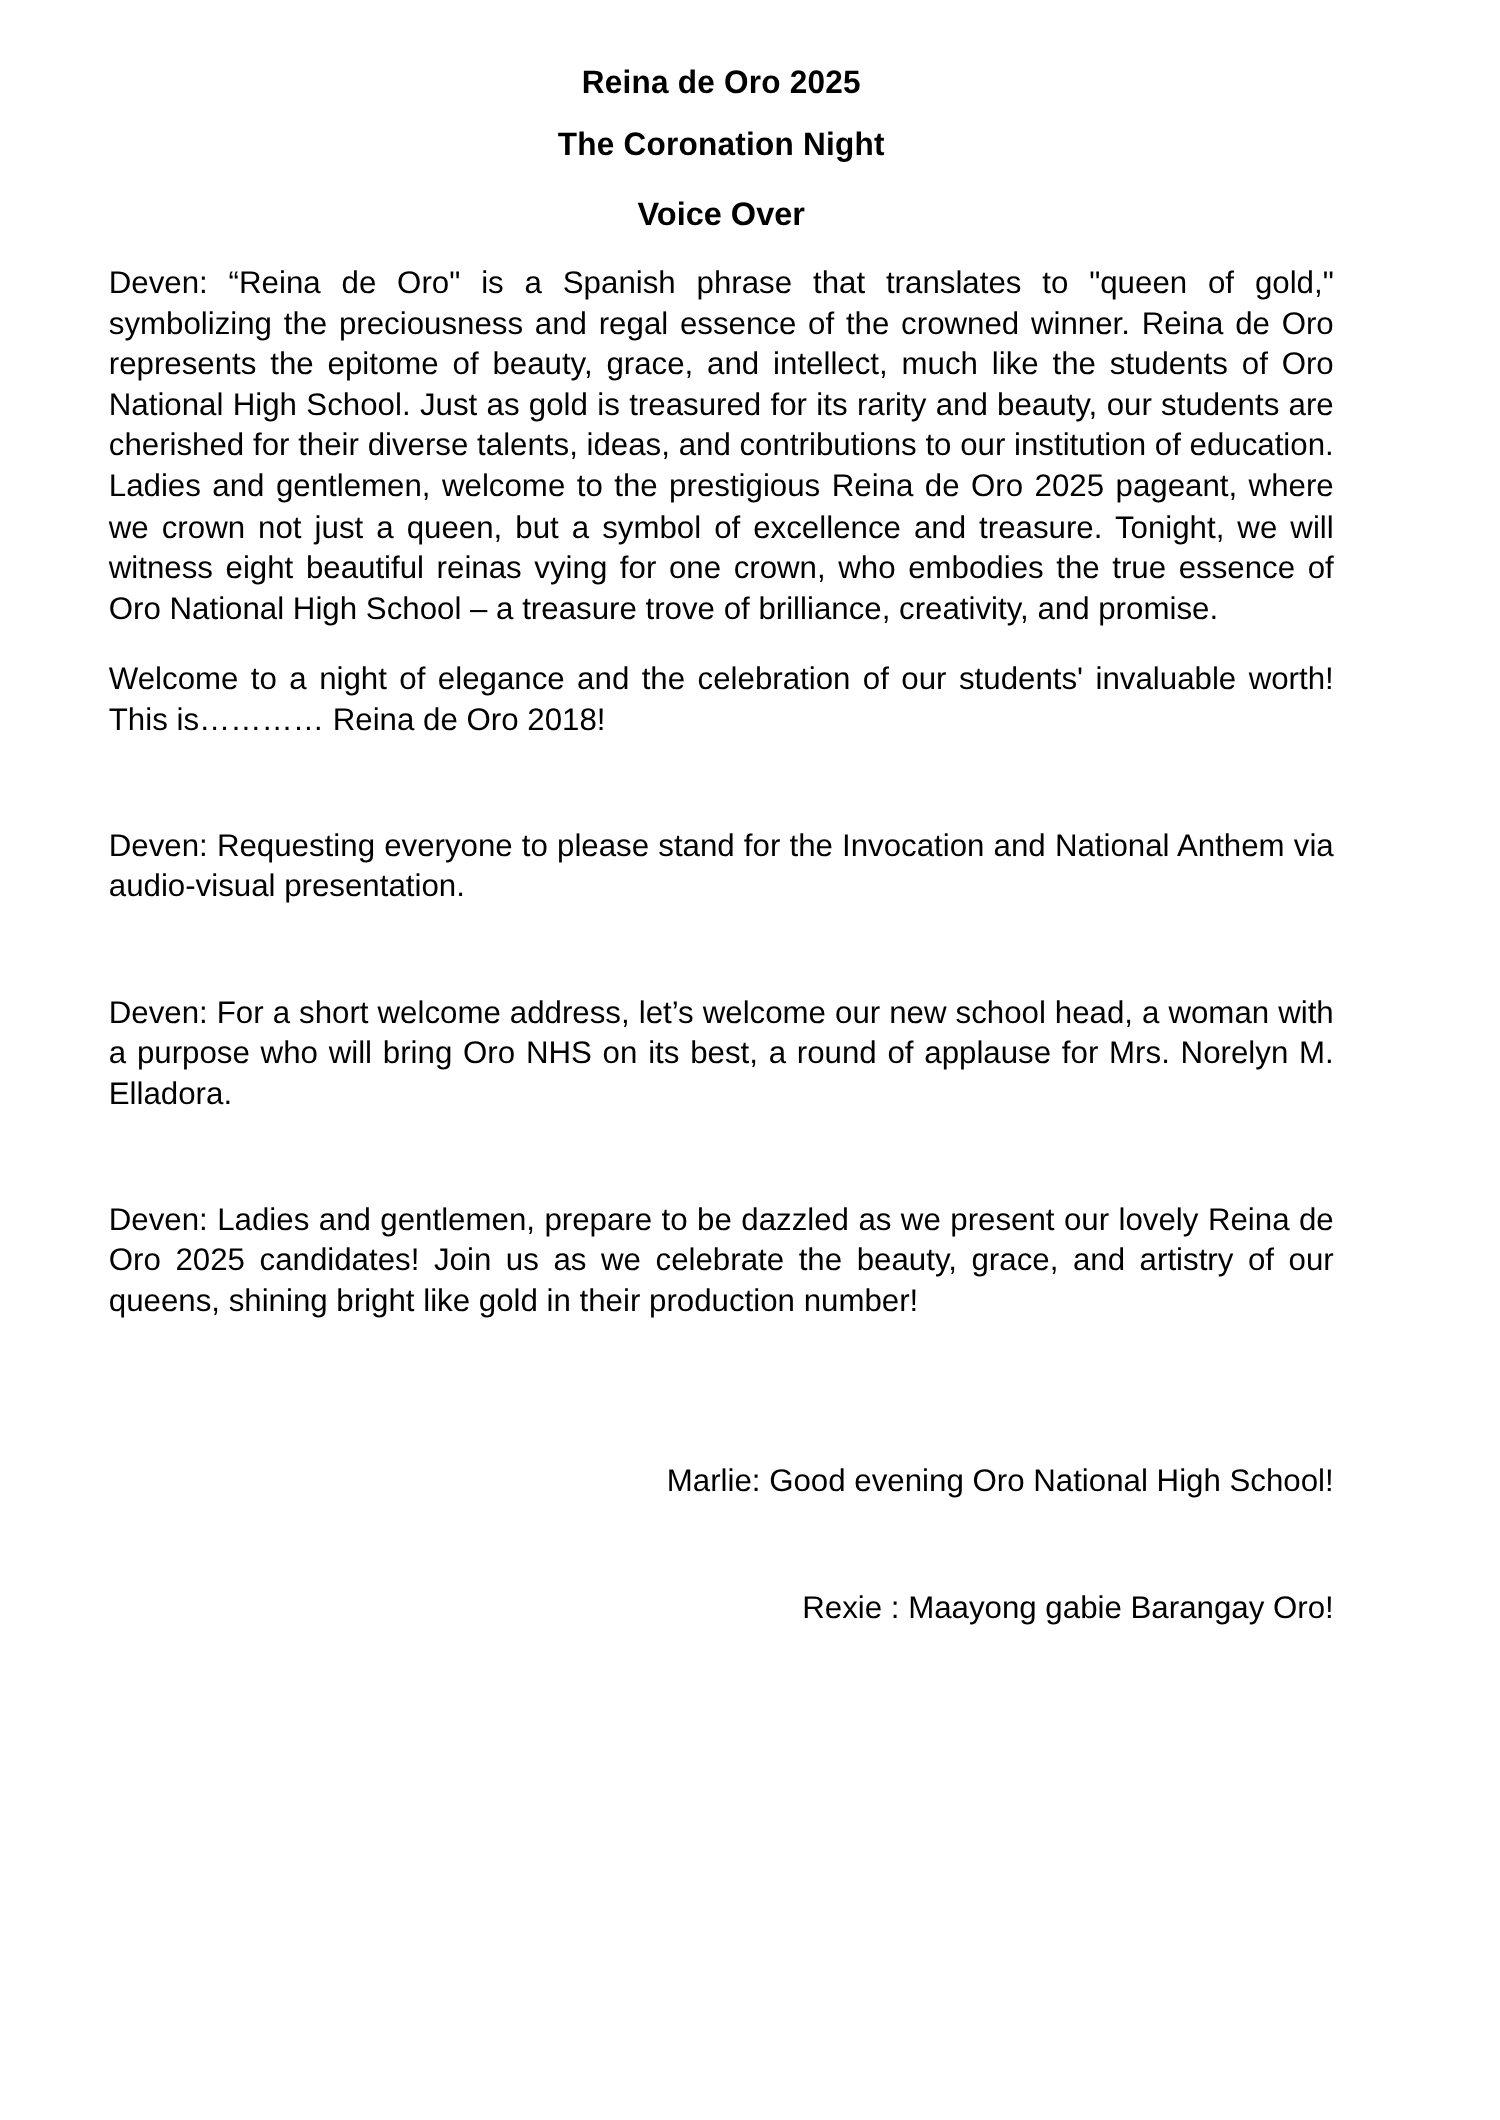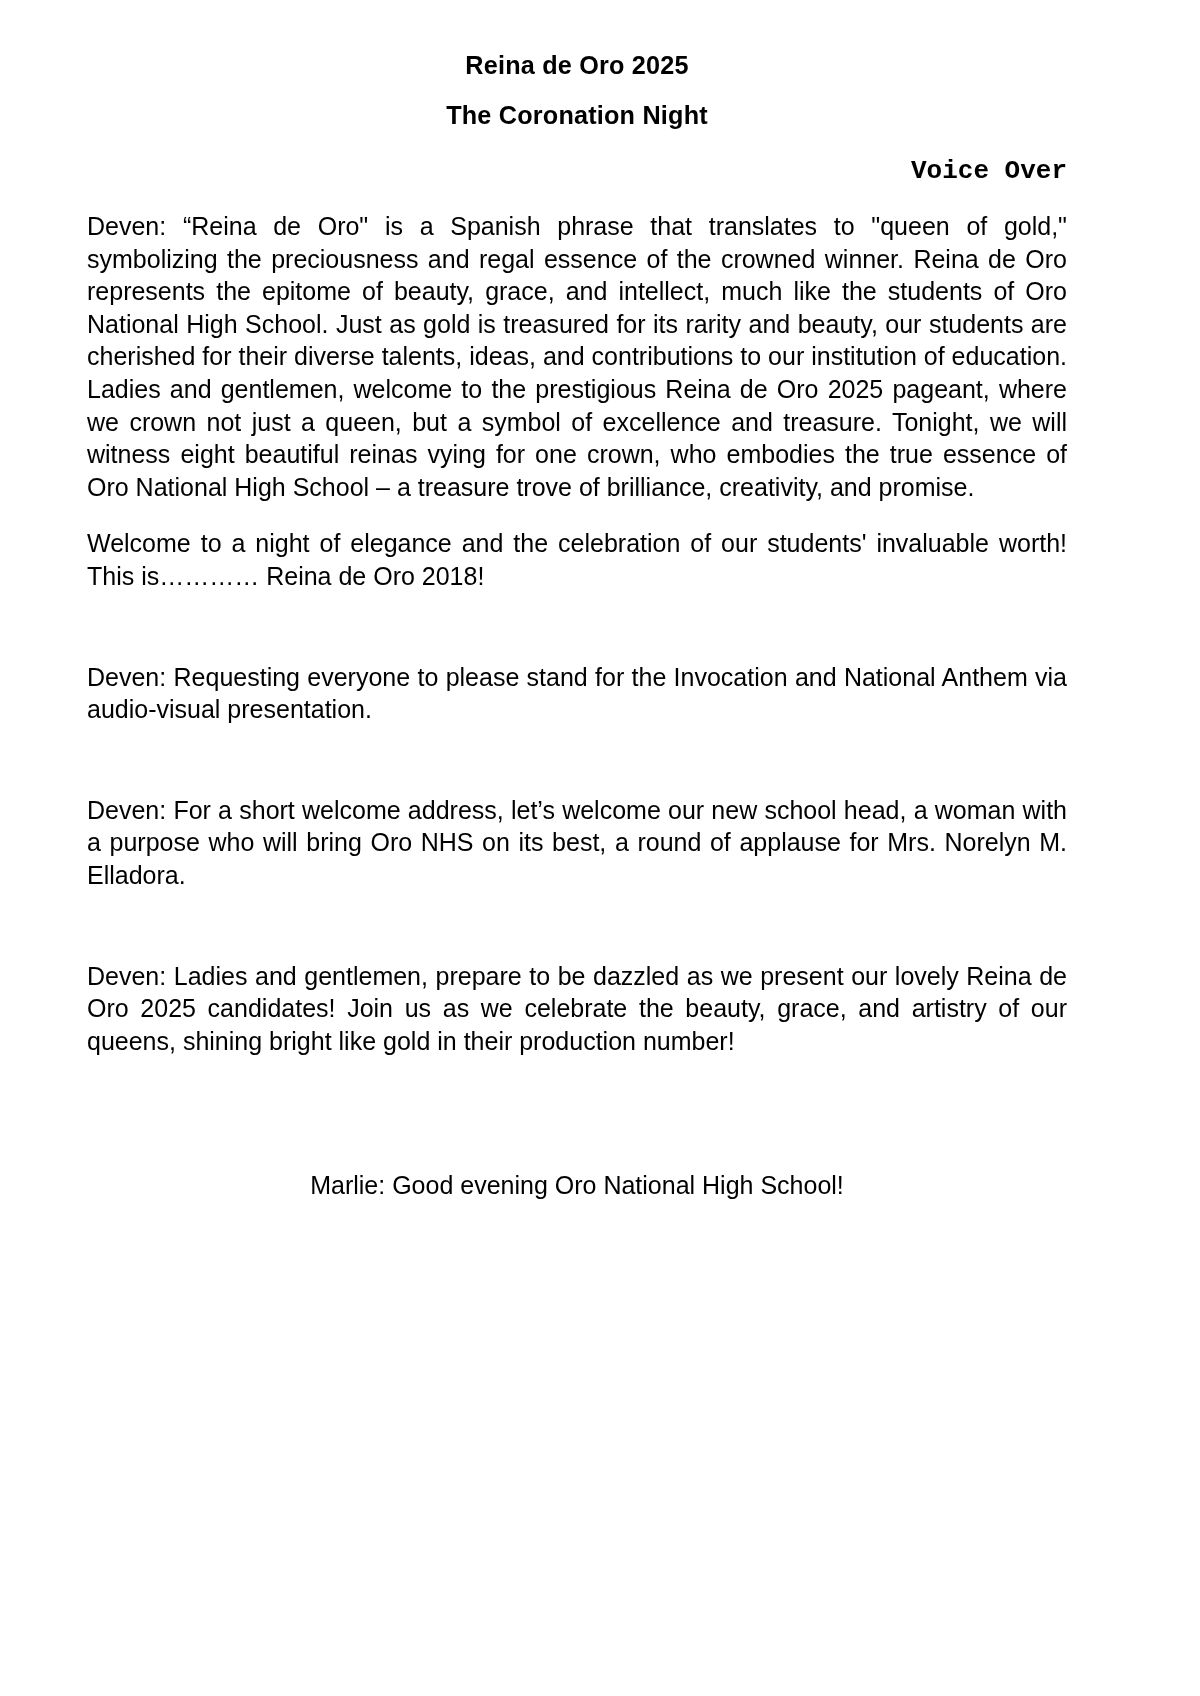--- a/index.html
+++ b/index.html
@@ -43,36 +43,35 @@
     letter-spacing: 0.2px;
     margin: 0 0 30px 0;
     transform: scaleX(0.97);
     transform-origin: center;
   }
   .section-label {
     font-weight: bold;
     font-size: 26px;
     line-height: 1.0;
     margin: 0 0 26px 0;
-    text-align: right;
-    font-family: Liberation Mono, monospace;
+    text-align: center;
   }
   
   p.para {
     font-size: 25px;
     line-height: 32.6px;
     margin: 0 0 24px 0;
     text-align: justify;
     text-justify: inter-word;
     word-spacing: 0px;
     -webkit-hyphens: none;
     hyphens: none;
   }
   p.para.left {
-    text-align: center;
+    text-align: right;
   }
   p.para.tight {
     margin-bottom: 0;
   }
   .speaker {
     font-weight: normal;
   }
   .spacer-lg {
     height: 44px;
   }
@@ -119,15 +118,18 @@
 
 
     <div class="spacer-lg"></div>
 
     <p class="para left">
       <span class="speaker">Marlie:</span><span> Good evening Oro National High School!</span>
     </p>
 
     <div class="spacer-lg"></div>
 
+    <p class="para left tight">
+      <span class="speaker">Rexie :</span><span> Maayong gabie Barangay Oro!</span>
+    </p>
 
   </div>
 </div>
 
 </body></html>

